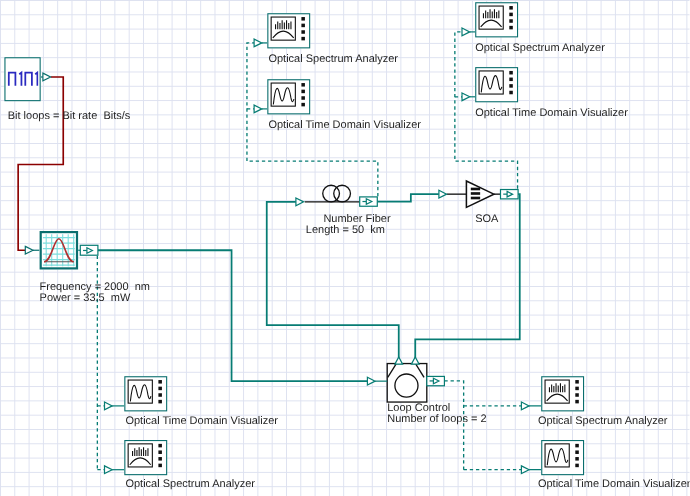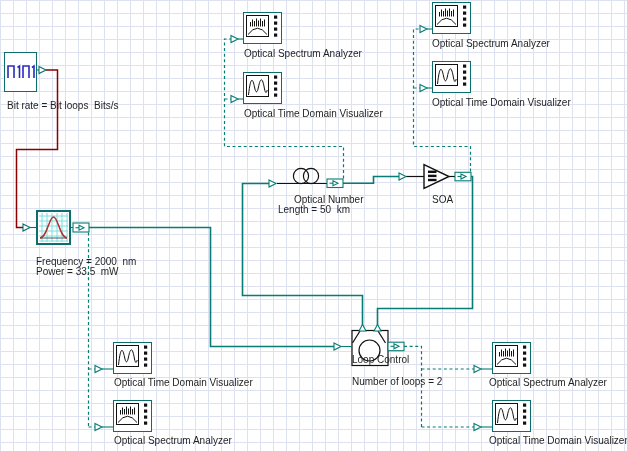--- a/index.html
+++ b/index.html
@@ -342,36 +342,36 @@
       <path d="M4.5,22 C6.5,4 8.5,4 10.5,14 C11.8,20.5 13.2,20.5 14.5,14 C16.5,4 18.5,4 20.5,16 C21.5,21 22.5,20 23.2,17" stroke="#111111" fill="none"></path>
       <g fill="#111111">
         <rect x="30" y="2.5" width="3.2" height="3.2"></rect>
           <rect x="30" y="8.5" width="3.2" height="3.2"></rect>
         <rect x="30" y="14.5" width="3.2" height="3.2"></rect>
           <rect x="30" y="20.5" width="3.2" height="3.2"></rect>
       </g>
     </svg>
   </div>
 
-  <div class="lbl" style="left:7px;top:101px">Bit rate = Bit loops  Bits/s</div>
+  <div class="lbl" style="left:7px;top:101px">Bit loops = Bit rate  Bits/s</div>
 
   <div class="lbl" style="left:244px;top:49px">Optical Spectrum Analyzer</div>
   <div class="lbl" style="left:244px;top:109px">Optical Time Domain Visualizer</div>
   <div class="lbl" style="left:432px;top:39px">Optical Spectrum Analyzer</div>
   <div class="lbl" style="left:432px;top:98px">Optical Time Domain Visualizer</div>
 
   <div class="lbl" style="left:36px;top:257px">Frequency = 2000  nm</div>
   <div class="lbl" style="left:36px;top:267px">Power = 33.5  mW</div>
 
-  <div class="lbl" style="left:294px;top:195px">Optical Number</div>
+  <div class="lbl" style="left:294px;top:195px">Number Fiber</div>
   <div class="lbl" style="left:278px;top:205px">Length = 50  km</div>
 
   <div class="lbl" style="left:432px;top:195px">SOA</div>
 
-  <div class="lbl" style="left:352px;top:355px">Loop Control</div>
+  <div class="lbl" style="left:352px;top:367px">Loop Control</div>
   <div class="lbl" style="left:352px;top:377px">Number of loops = 2</div>
 
   <div class="lbl" style="left:114px;top:378px">Optical Time Domain Visualizer</div>
   <div class="lbl" style="left:114px;top:436px">Optical Spectrum Analyzer</div>
   <div class="lbl" style="left:489px;top:378px">Optical Spectrum Analyzer</div>
   <div class="lbl" style="left:489px;top:436px">Optical Time Domain Visualizer</div>
 
 </div>
 
 </body></html>

